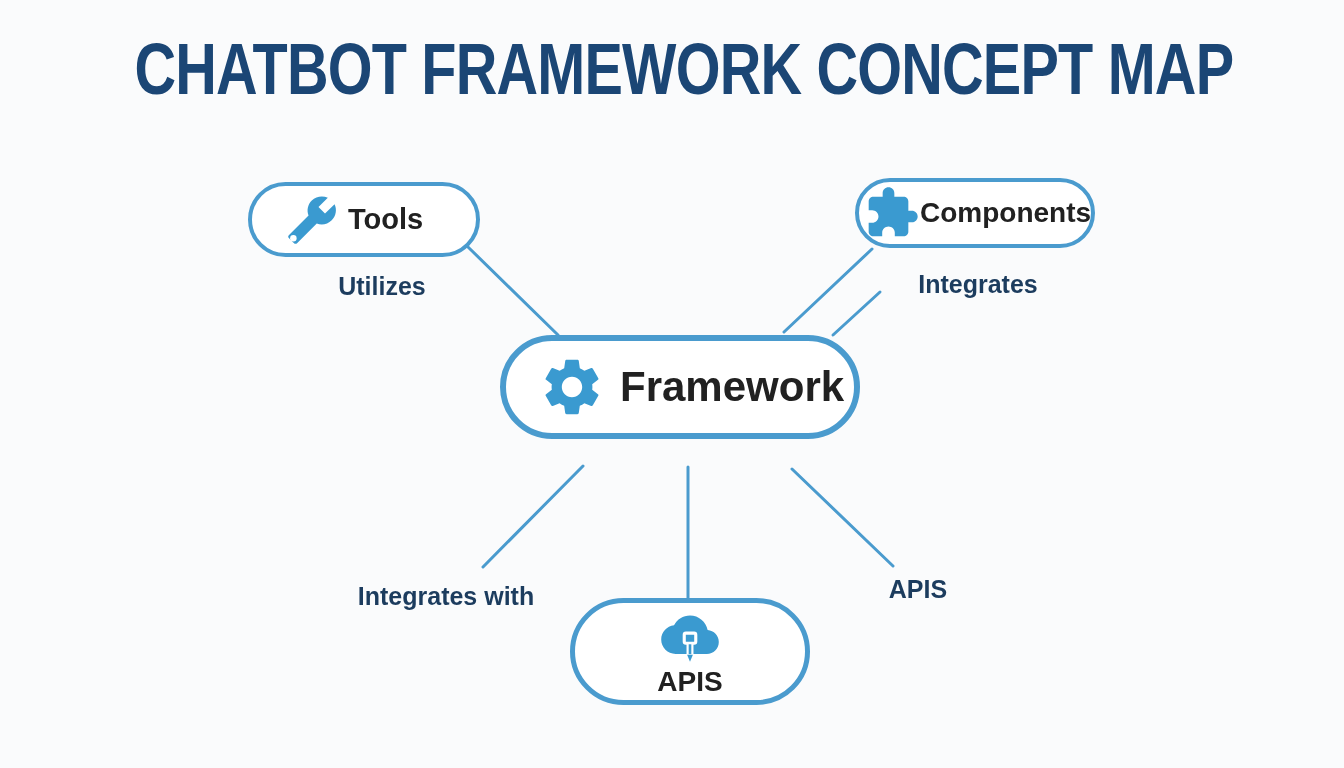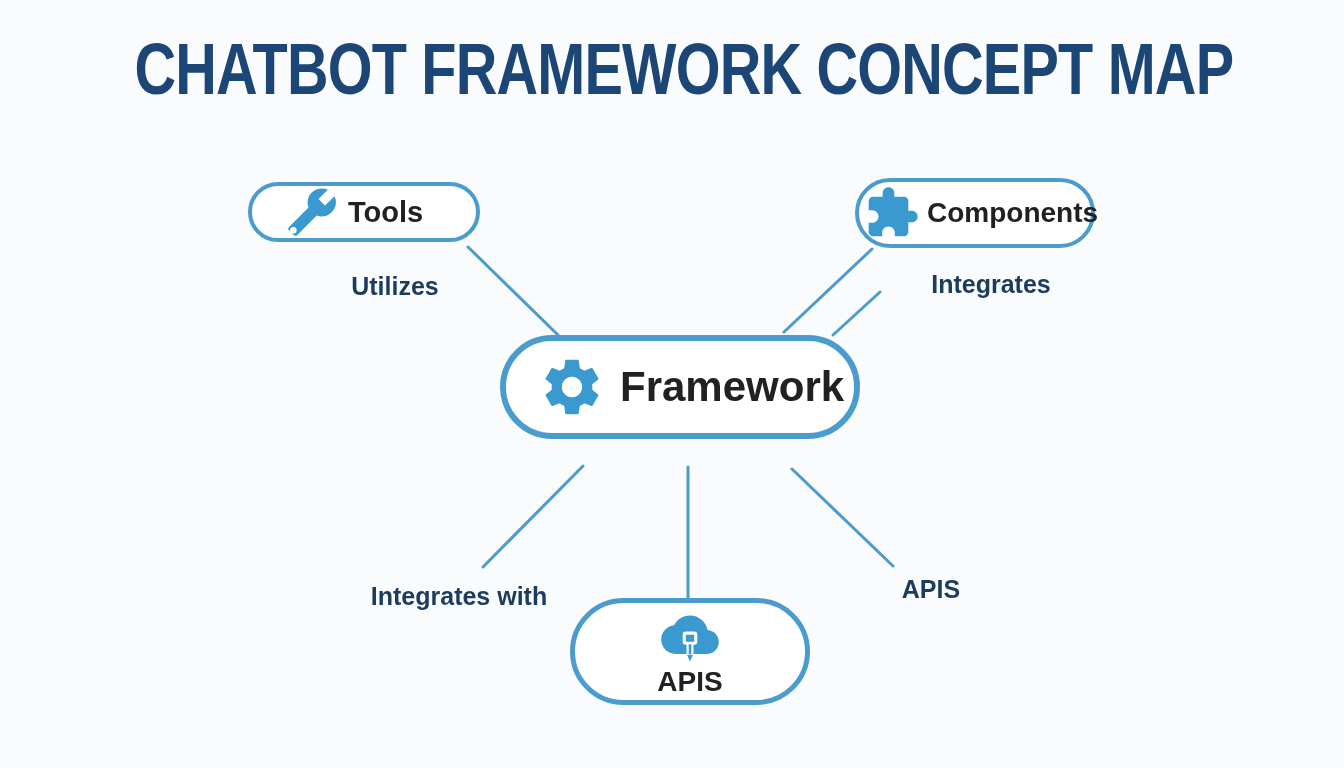--- a/index.html
+++ b/index.html
@@ -32,28 +32,28 @@
     position:absolute;z-index:2;
     background:#ffffff;
     border:4px solid var(--line);
     border-radius:999px;
     display:flex;align-items:center;
     color:var(--nodetext);font-weight:700;
   }
   .node .icon{display:flex;align-items:center;justify-content:center;flex:0 0 auto;}
   .node .icon svg{display:block;}
   .node .icon svg .blue{fill:var(--icon);}
-  #node-tools{left:248px;top:182px;width:232px;height:60px;padding-left:34px;gap:10px;font-size:29px;}
-  #node-components{left:855px;top:178px;width:240px;height:70px;padding-left:5px;gap:7px;font-size:28px;}
+  #node-tools{left:248px;top:182px;width:232px;height:75px;padding-left:34px;gap:10px;font-size:29px;}
+  #node-components{left:855px;top:178px;width:240px;height:70px;padding-left:5px;font-size:28px;}
   #node-framework{left:500px;top:335px;width:360px;height:104px;padding-left:32px;gap:14px;font-size:42px;border-width:6px;}
   #node-apis{left:570px;top:598px;width:240px;height:107px;border-width:5px;flex-direction:column;justify-content:center;font-size:28px;}
   .edge-label{
     position:absolute;z-index:2;
     transform:translate(-50%,-50%);
-    color:var(--navy);font-weight:700;font-size:25px;white-space:nowrap;margin-left:13px;
+    color:var(--navy);font-weight:700;font-size:25px;white-space:nowrap;
   }
   #label-utilizes{left:382px;top:286px;}
   #label-comprises{left:978px;top:284px;}
   #label-integrates{left:446px;top:596px;}
   #label-apis-edge{left:918px;top:589px;}
 </style>
 </head>
 <body>
 
 <div class="canvas">

